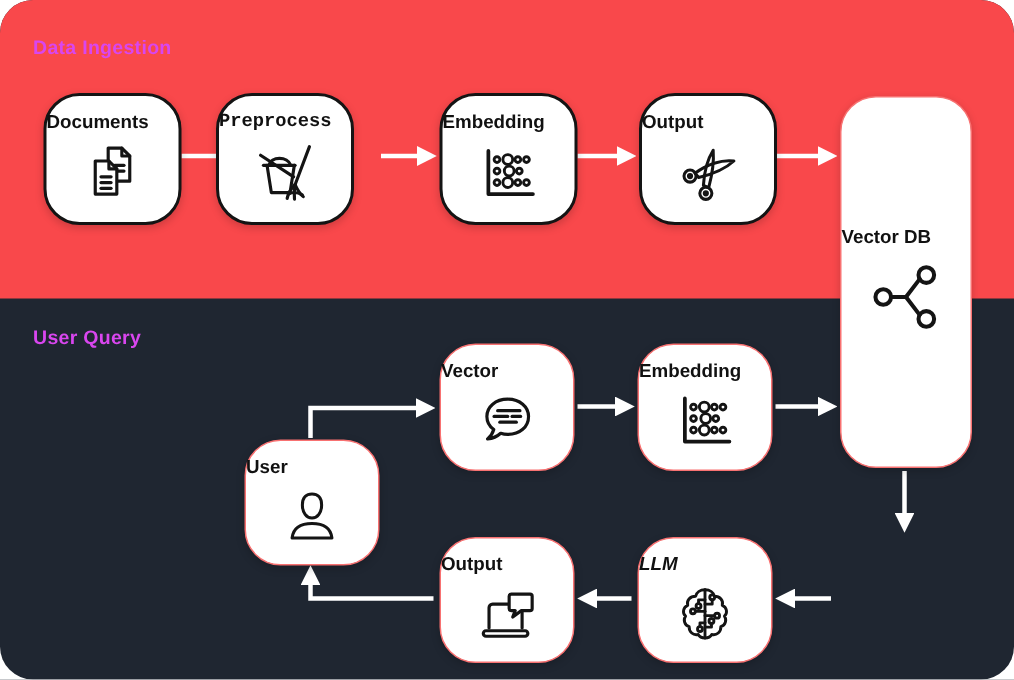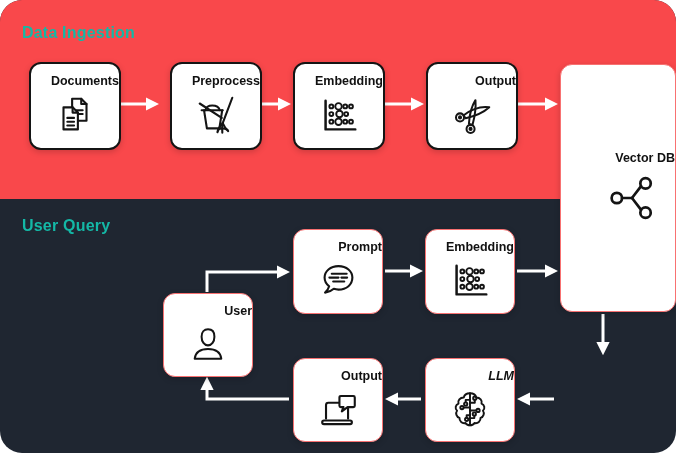--- a/index.html
+++ b/index.html
@@ -1,34 +1,34 @@
 <!DOCTYPE html>
 <html><head>
 <meta charset="utf-8">
 <style>
   html,body{margin:0;padding:0;background:#ffffff;font-family:"Liberation Sans",sans-serif;}
   .canvas{position:relative;width:676px;height:453px;border-radius:22px;overflow:hidden;
           background:#1F2631;}
   .band-red{position:absolute;left:0;top:0;width:676px;height:199px;background:#F9484B;}
-  .section-label{position:absolute;color:#14b8a6;font-size:16px;font-weight:bold;letter-spacing:.2px;z-index:3;}
+  .section-label{position:absolute;color:#d946ef;font-size:13px;font-weight:bold;letter-spacing:.2px;z-index:3;}
   .label-ingestion{left:22px;top:24px;}
   .label-query{left:22px;top:217px;}
   .arrows{position:absolute;left:0;top:0;z-index:1;}
-  .node{position:absolute;background:#ffffff;border-radius:12px;z-index:2;
-        display:flex;flex-direction:column;align-items:flex-end;
+  .node{position:absolute;background:#ffffff;border-radius:24px;z-index:2;
+        display:flex;flex-direction:column;align-items:flex-start;
         box-shadow:0 2px 6px rgba(0,0,0,.18);}
   .node .nlabel{font-size:12.5px;font-weight:bold;color:#111;margin-top:11px;line-height:1;}
   .node .icon{flex:1;display:flex;align-items:center;justify-content:center;width:100%;padding-bottom:6px;box-sizing:border-box;}
   .border-dark{border:2px solid #141414;}
   .border-pink{border:1.5px solid #F87171;}
   .n-documents{left:29px;top:62px;width:88px;height:84px;}
-  .n-preprocess{left:170px;top:62px;width:88px;height:84px;}
+  .n-preprocess{left:144px;top:62px;width:88px;height:84px;font-family:Liberation Mono, monospace;}
   .n-embedding-ingest{left:293px;top:62px;width:88px;height:84px;}
   .n-chunks{left:426px;top:62px;width:88px;height:84px;}
-  .n-vectordb{left:560px;top:64px;width:86px;height:246px;justify-content:center;padding-left:28px;}
+  .n-vectordb{left:560px;top:64px;width:86px;height:246px;justify-content:center;}
   .n-vectordb .nlabel{margin-top:0;}
   .n-vectordb .icon{flex:0 0 auto;margin-top:8px;padding-bottom:0;}
   .n-prompt{left:293px;top:229px;width:88px;height:83px;}
   .n-embedding-query{left:425px;top:229px;width:88px;height:83px;}
   .n-user{left:163px;top:293px;width:88px;height:82px;}
   .n-output{left:293px;top:358px;width:88px;height:82px;}
   .n-llm{left:425px;top:358px;width:88px;height:82px;font-style:italic;}
   .n-topk{left:558px;top:358px;width:88px;height:82px;}
   svg.ic{display:block;}
 </style>
@@ -140,21 +140,21 @@
         <circle cx="36.5" cy="10.5" r="4.8"></circle>
         <circle cx="36.5" cy="37.5" r="4.8"></circle>
         <path d="M14.8 24 H24"></path>
         <path d="M24 24 L32.4 13"></path>
         <path d="M24 24 L32.4 35"></path>
       </svg>
     </div>
   </div>
 
   <div class="node border-pink n-prompt">
-    <div class="nlabel">Prompt</div>
+    <div class="nlabel">Vector</div>
     <div class="icon">
       <svg class="ic" width="46" height="46" viewBox="0 0 48 48" fill="none" stroke="#141414" stroke-width="2.2" stroke-linejoin="round" stroke-linecap="round">
         <path d="M24.5 9.5 C16 9.5 10 14.8 10 21.5 C10 25.2 11.8 28.4 14.8 30.6 C14 33.3 12.4 35.6 10.5 37.2 C14.2 36.8 17.3 35.3 19.6 33.2 C21.1 33.7 22.8 34 24.5 34 C33 34 39 28.7 39 21.5 C39 14.8 33 9.5 24.5 9.5 Z"></path>
         <path d="M17.5 17.5 H33"></path>
         <path d="M15 21.5 H24.5"></path>
           <path d="M27.5 21.5 H33.5"></path>
         <path d="M19 25.5 H30.5"></path>
       </svg>
     </div>
   </div>

